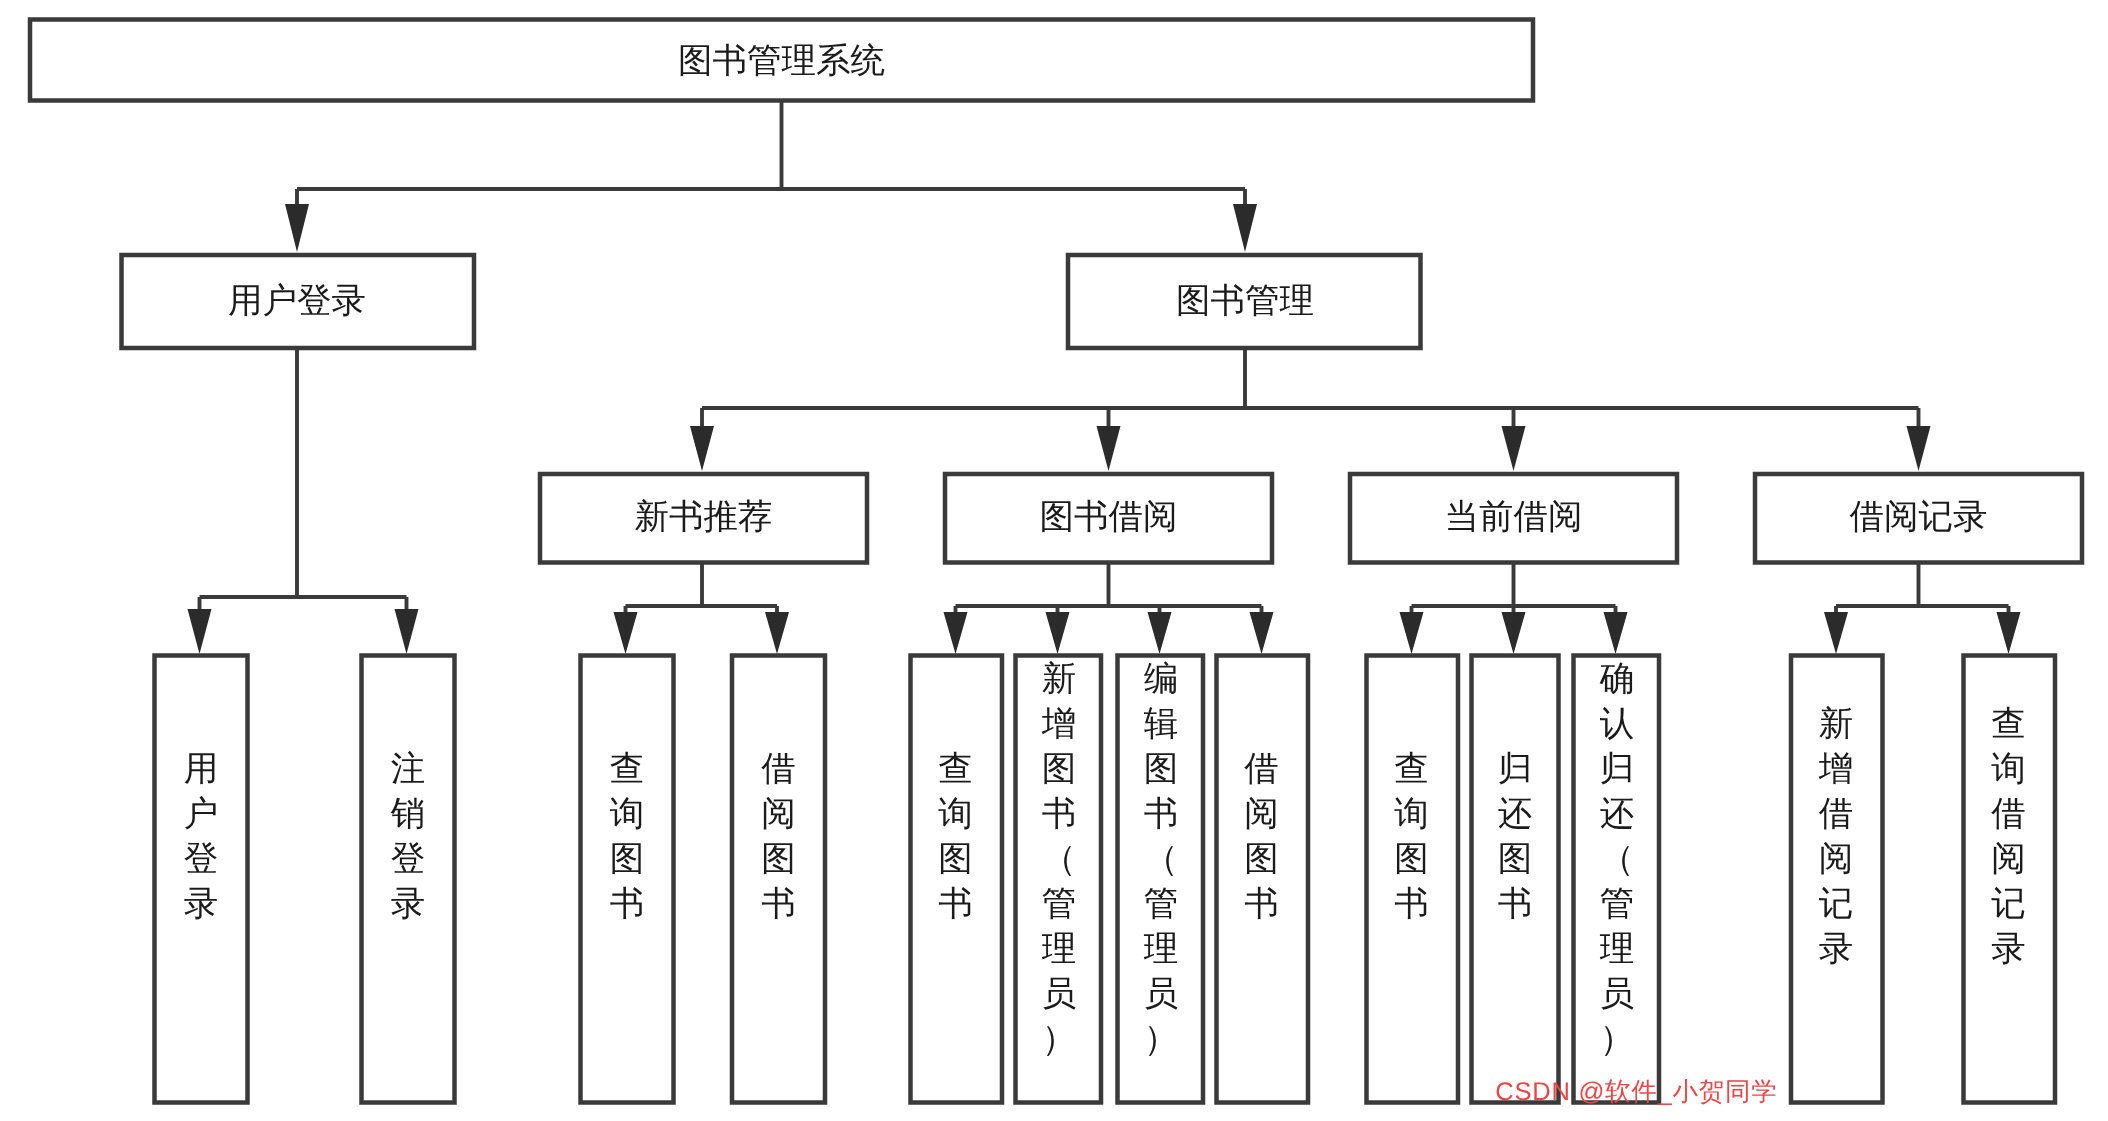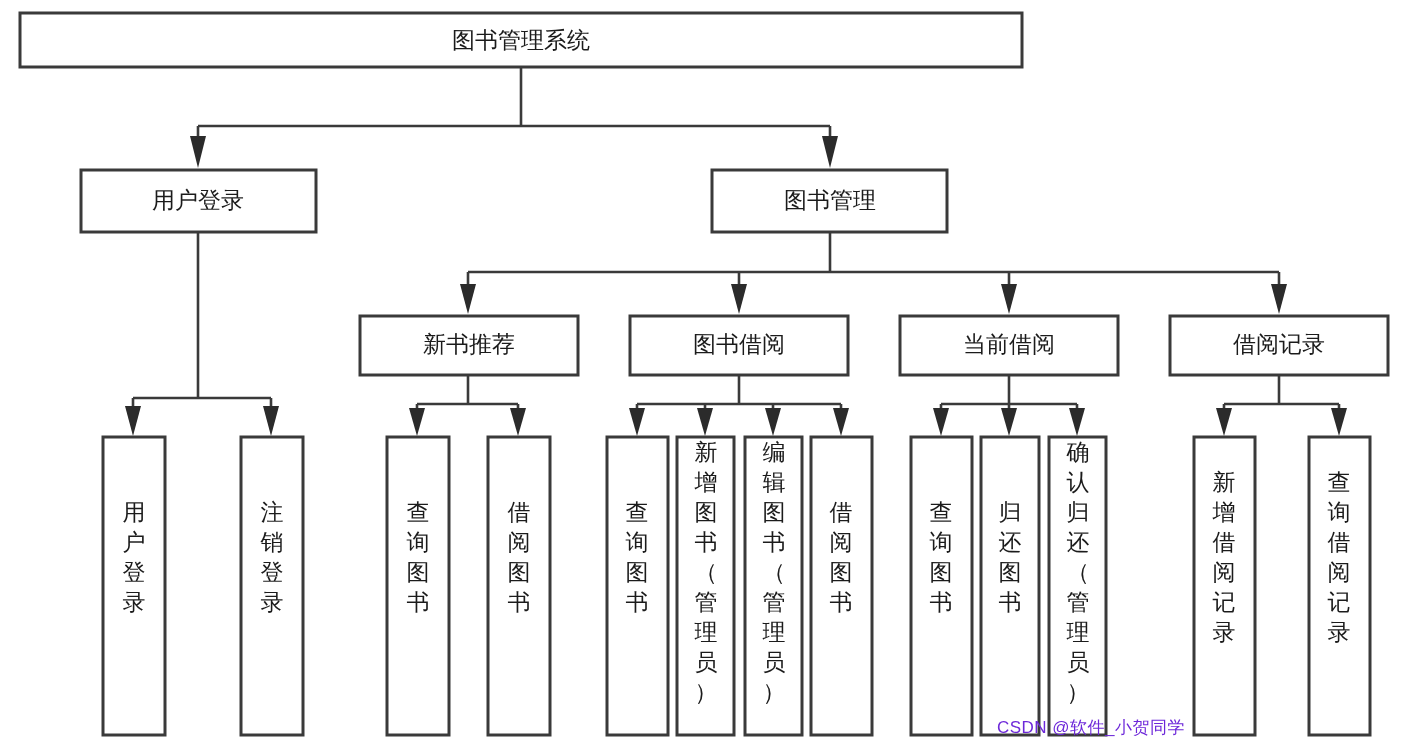--- a/index.html
+++ b/index.html
@@ -53,21 +53,21 @@
     font-size: 23px;
     fill: #1b1b1b;
     text-anchor: middle;
   }
   .watermark-text {
     position: absolute;
     right: 12px;
     bottom: 8px;
     font-family: "Liberation Sans", "DejaVu Sans", sans-serif;
     font-size: 17px;
-    color: #6d28d9;
+    color: #ef4444;
     letter-spacing: 0.5px;
     white-space: nowrap;
     user-select: none;
   }
 </style>
 </head>
 <body>
 
 <div id="diagram-root">
 

